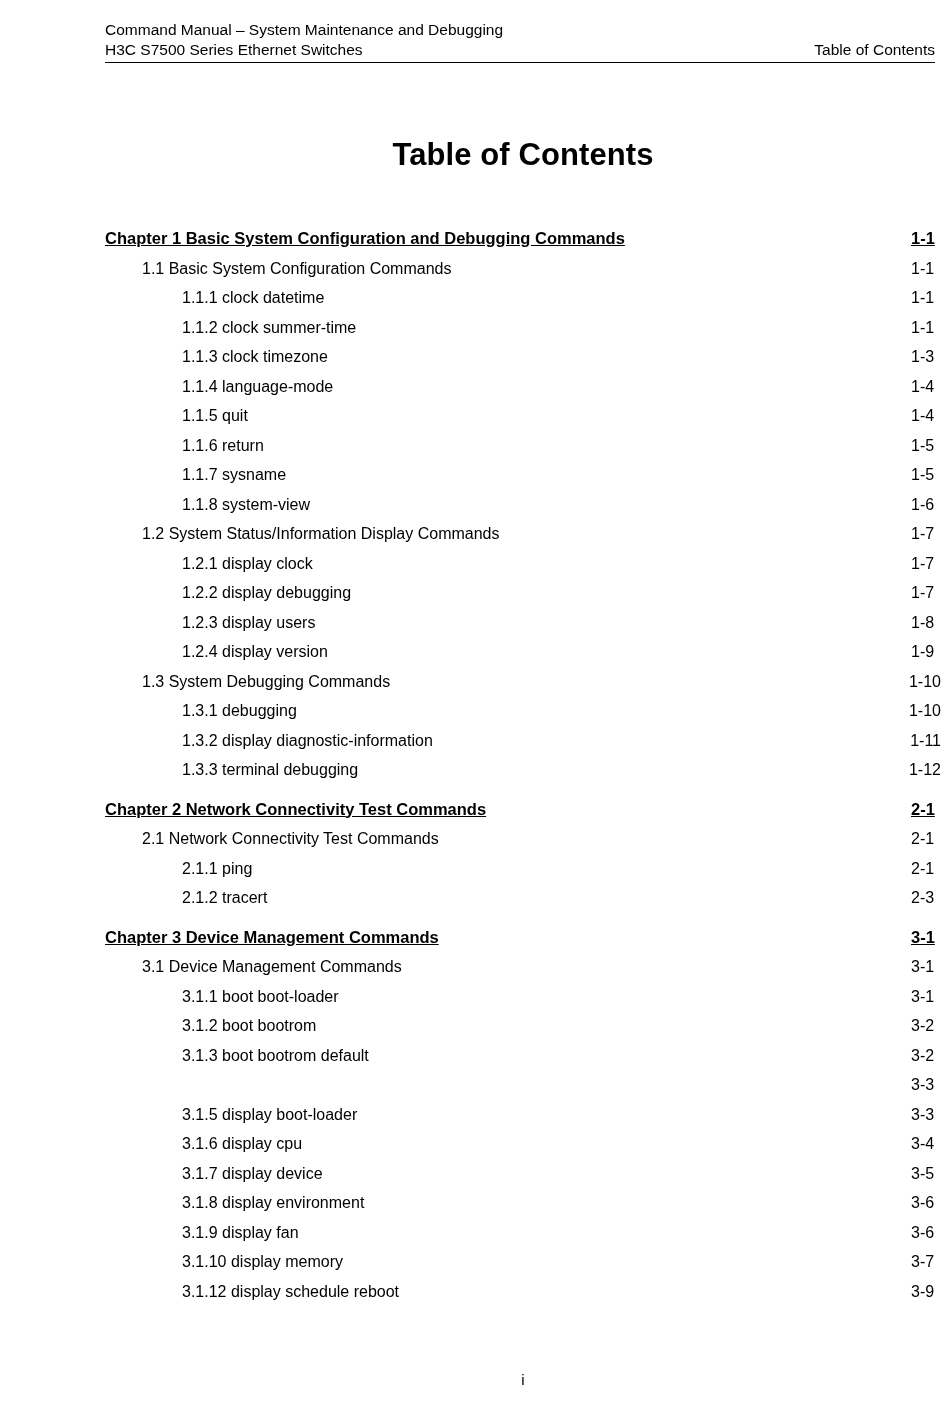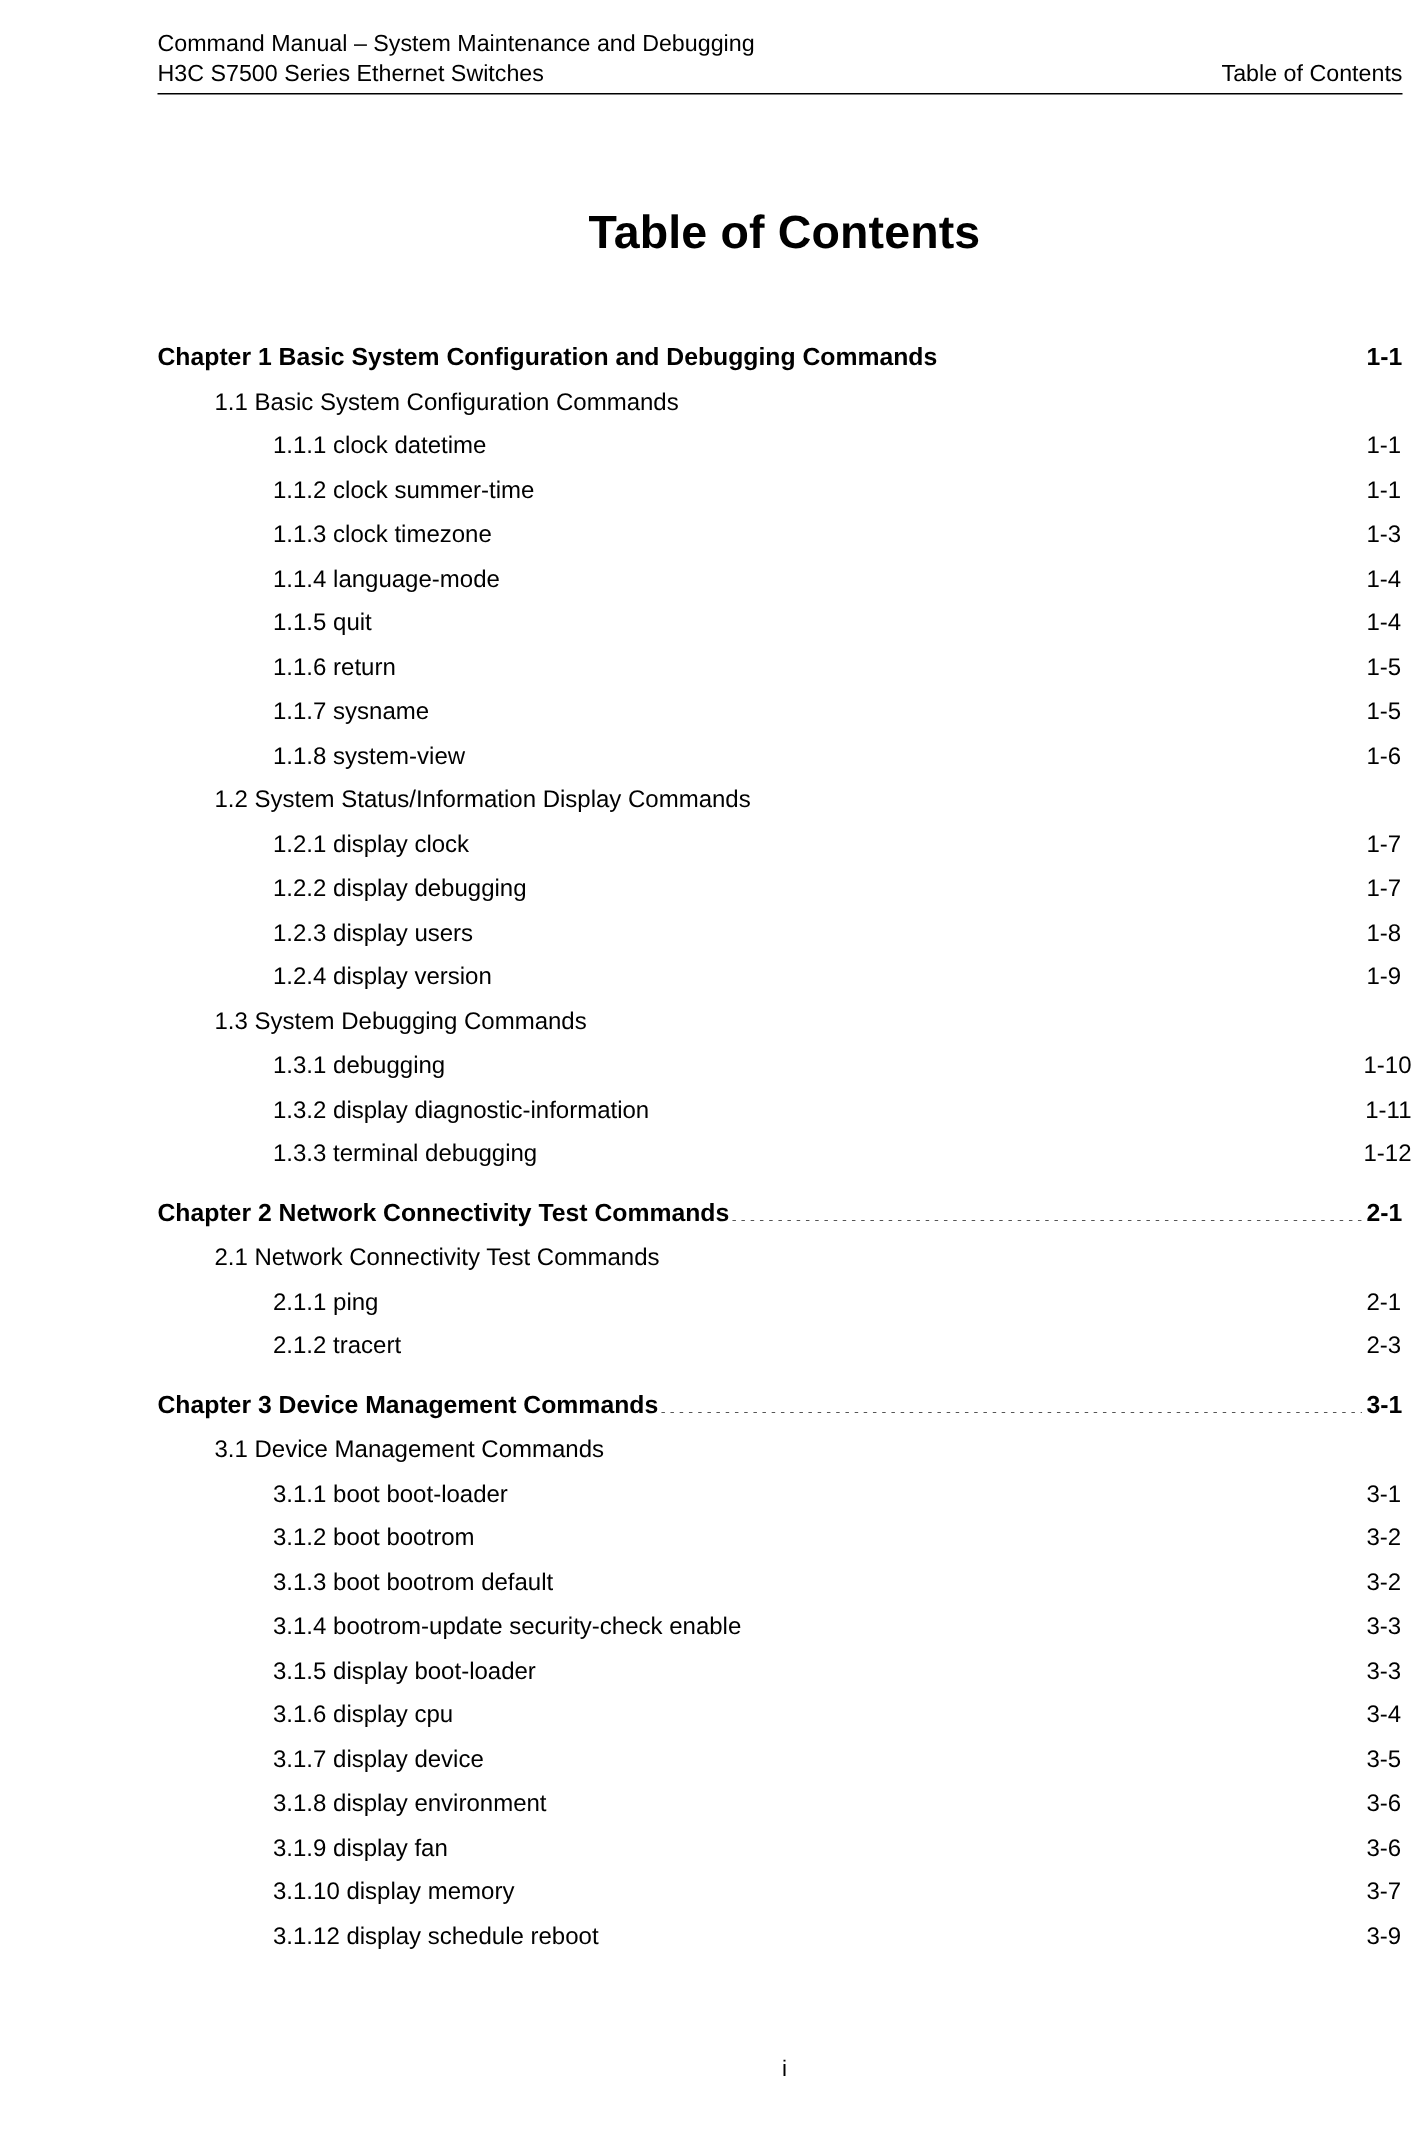--- a/index.html
+++ b/index.html
@@ -111,30 +111,30 @@
     min-width: 30px;
     padding-left: 2px;
   }
 
   
   .lvl1 {
     font-size: 16.5px;
     font-weight: bold;
     margin-left: 0;
     margin-top: 10px;
+    text-decoration: underline;
   }
   .lvl1:first-child { margin-top: 0; }
   .lvl1 .leader::before { letter-spacing: 1.55px; }
 
   
   .lvl2 {
     font-size: 16px;
     font-weight: normal;
     margin-left: 37px;
-    flex-direction: column;
   }
 
   
   .lvl3 {
     font-size: 16px;
     font-weight: normal;
     margin-left: 77px;
   }
 
   
@@ -301,21 +301,20 @@
         <span class="label">3.1.2 boot bootrom</span>
         <span class="leader"></span>
         <span class="pageno">3-2</span>
       </div>
       <div class="toc-entry lvl3">
         <span class="label">3.1.3 boot bootrom default</span>
         <span class="leader"></span>
         <span class="pageno">3-2</span>
       </div>
       <div class="toc-entry lvl3">
-        <span class="label">3.1.4 bootrom-update security-check enable</span>
         <span class="leader"></span>
         <span class="pageno">3-3</span>
       </div>
       <div class="toc-entry lvl3">
         <span class="label">3.1.5 display boot-loader</span>
         <span class="leader"></span>
         <span class="pageno">3-3</span>
       </div>
       <div class="toc-entry lvl3">
         <span class="label">3.1.6 display cpu</span>

